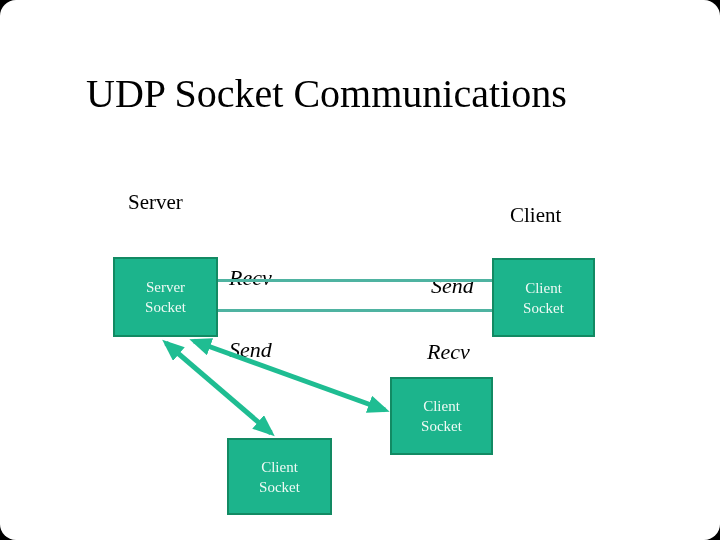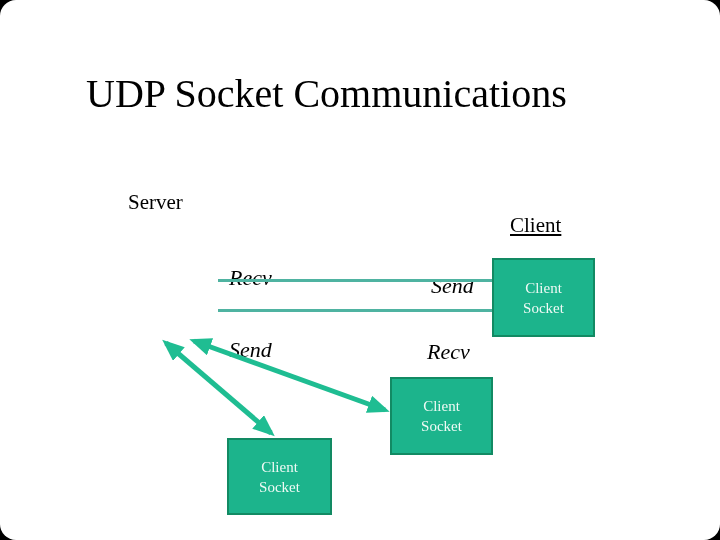--- a/index.html
+++ b/index.html
@@ -49,40 +49,43 @@
   .arrowhead{fill:var(--arrow);}
 </style>
 </head>
 <body>
 
 <div class="slide">
 
   <div class="title">UDP Socket Communications</div>
 
   <div class="plain-label" style="left:128px;top:190px;">Server</div>
-  <div class="plain-label" style="left:510px;top:213px;text-decoration:underline;">Client</div>
+  <div class="plain-label" style="left:510px;top:203px;">Client</div>
 
   <div class="italic-label" style="left:229px;top:245px;">Recv</div>
   <div class="italic-label" style="left:431px;top:253px;">Send</div>
   <div class="italic-label" style="left:229px;top:317px;">Send</div>
   <div class="italic-label" style="left:427px;top:319px;">Recv</div>
 
   <div class="connector" style="left:218px;top:279px;width:274px;"></div>
   <div class="connector" style="left:218px;top:309px;width:274px;"></div>
 
   <svg class="arrows-layer" width="720" height="540" viewBox="0 0 720 540">
     <defs>
       <marker id="head" markerWidth="4.4" markerHeight="3.6" refX="3.4" refY="1.8" orient="auto-start-reverse" markerUnits="strokeWidth">
         <path class="arrowhead" d="M0,0 L4.4,1.8 L0,3.6 z"></path>
       </marker>
     </defs>
     <line class="arrow-line" x1="166" y1="343" x2="271" y2="433" marker-start="url(#head)" marker-end="url(#head)"></line>
     <line class="arrow-line" x1="194" y1="341" x2="385" y2="410" marker-start="url(#head)" marker-end="url(#head)"></line>
   </svg>
 
+  <div class="socket-box" style="left:113px;top:257px;width:105px;height:80px;">
+    <span>Server Socket</span>
+  </div>
 
   <div class="socket-box" style="left:492px;top:258px;width:103px;height:79px;">
     <span>Client Socket</span>
   </div>
 
   <div class="socket-box" style="left:390px;top:377px;width:103px;height:78px;">
     <span>Client Socket</span>
   </div>
 
   <div class="socket-box" style="left:227px;top:438px;width:105px;height:77px;">

